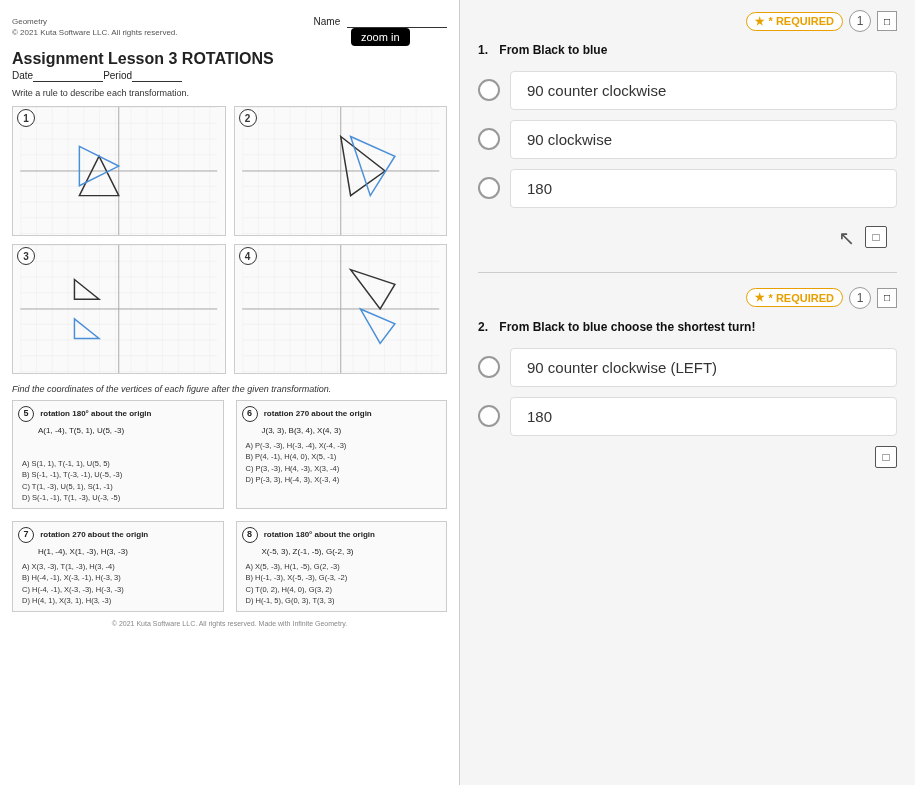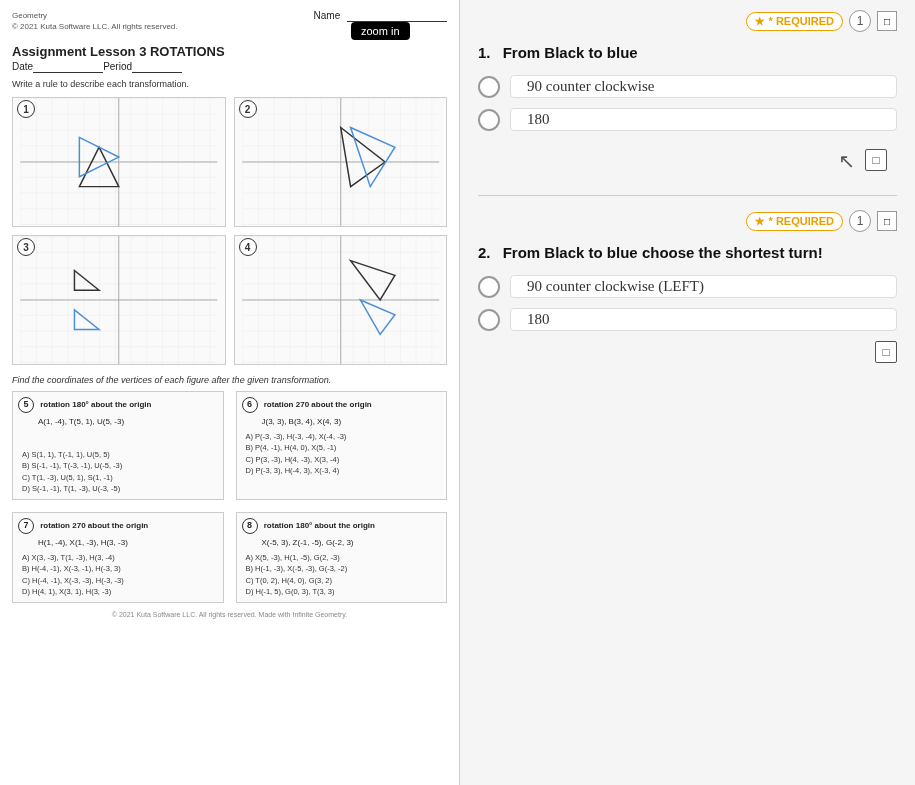--- a/index.html
+++ b/index.html
@@ -9,21 +9,21 @@
       display: flex;
       width: 915px;
       min-height: 785px;
       overflow: hidden;
     }
 
     
     .left-panel {
       width: 460px;
       background: #fff;
-      padding: 10px 12px;
+      padding: 16px 12px;
       border-right: 1px solid #ccc;
       flex-shrink: 0;
       font-size: 10px;
       color: #222;
       overflow-y: auto;
     }
 
     .left-header {
       display: flex;
       justify-content: space-between;
@@ -36,21 +36,21 @@
       background: #000000;
       color: #fff;
       border: none;
       border-radius: 4px;
       padding: 3px 10px;
       font-size: 11px;
       cursor: pointer;
     }
 
     .assignment-title {
-      font-size: 13px;
+      font-size: 16px;
       font-weight: bold;
       margin-bottom: 2px;
     }
     .date-period-row {
       display: flex;
       gap: 0;
       margin-bottom: 6px;
       font-size: 10px;
     }
     .instruction {
@@ -194,21 +194,21 @@
       align-items: center;
       justify-content: center;
       font-size: 10px;
       cursor: pointer;
     }
 
     .question-block {
       margin-bottom: 18px;
     }
     .question-title {
-      font-size: 15px;
+      font-size: 12px;
       font-weight: bold;
       color: #111;
       margin-bottom: 12px;
       line-height: 1.4;
     }
     .question-num {
       margin-right: 8px;
     }
 
     
@@ -226,25 +226,24 @@
       background: #fff;
       flex-shrink: 0;
       cursor: pointer;
       margin-right: 10px;
     }
     .option-box {
       flex: 1;
       background: #fff;
       border: 1px solid #ddd;
       border-radius: 4px;
-      padding: 2px 16px;
+      padding: 10px 16px;
       font-size: 15px;
       color: #333;
       cursor: pointer;
-      font-family: Liberation Serif, serif;
     }
 
     .cursor-area {
       text-align: center;
       padding: 8px 0 4px 0;
       font-size: 18px;
       color: #555;
       display: flex;
       justify-content: flex-end;
       padding-right: 10px;
@@ -447,20 +446,24 @@
     <div class="question-title">
       <span class="question-num">1.</span>
       <span>From Black to blue</span>
     </div>
 
     <div class="option-row">
       <div class="radio-circle"></div>
       <div class="option-box">90 counter clockwise</div>
     </div>
 
+    <div class="option-row">
+      <div class="radio-circle"></div>
+      <div class="option-box">90 clockwise</div>
+    </div>
 
     <div class="option-row">
       <div class="radio-circle"></div>
       <div class="option-box">180</div>
     </div>
 
     <div class="cursor-area">
       <span style="font-size:20px; margin-right:10px;">↖</span>
       <div class="comment-icon">□</div>
     </div>

